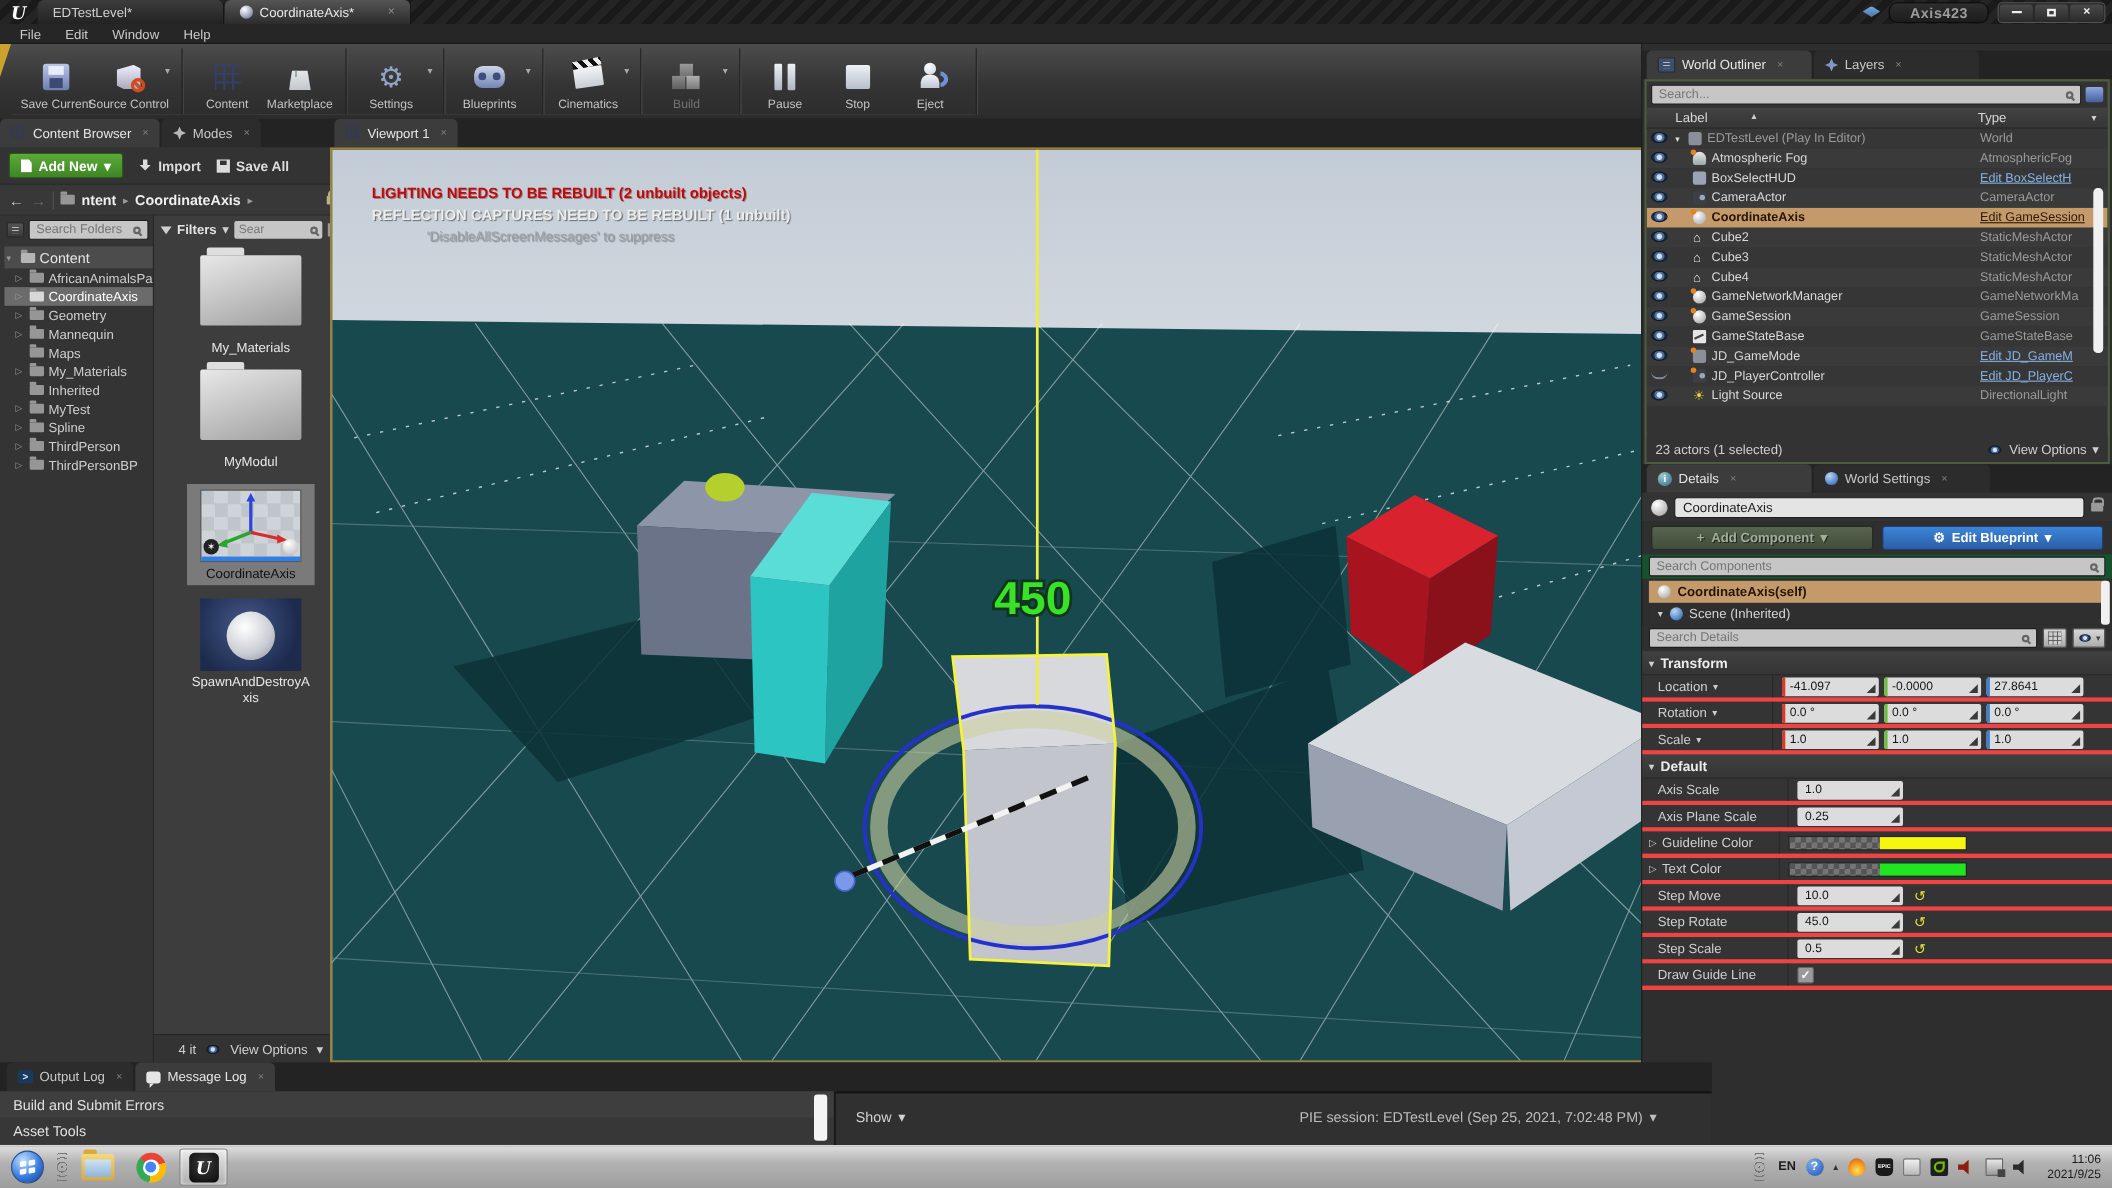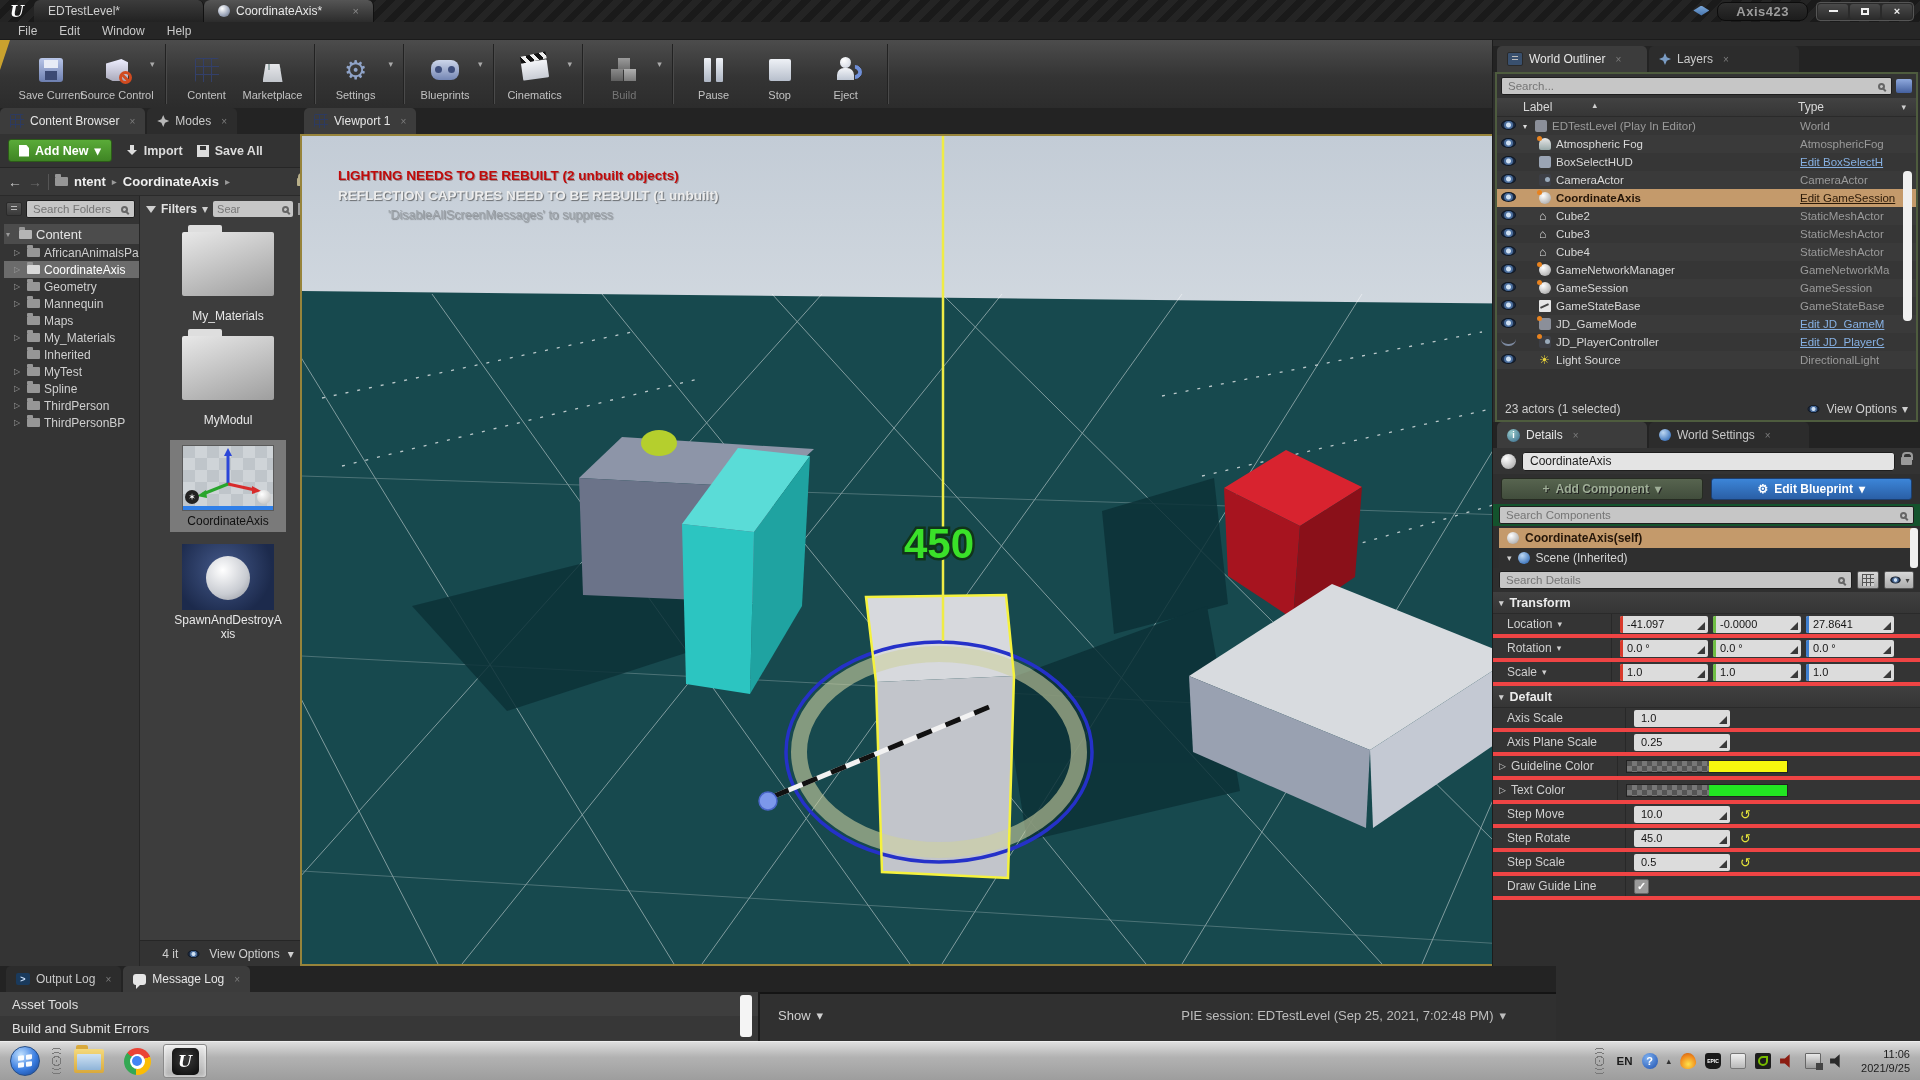--- a/index.html
+++ b/index.html
@@ -1027,22 +1027,22 @@
         <span class="x">×</span>
       </div>
       <div class="ptab active">
         <span class="msg-ic"></span>
         <span>Message Log</span>
         <span class="x">×</span>
       </div>
     </div>
     <div class="log-body">
       <div class="log-list">
+        <div class="log-item">Build and Submit Errors</div>
         <div class="log-item">Asset Tools</div>
-        <div class="log-item">Build and Submit Errors</div>
         <div class="log-scroll"></div>
       </div>
       <div class="log-right">
         <div class="showdd">
           <span>Show</span>
           <span>▾</span>
         </div>
         <div class="pietext">
           <span>PIE session: EDTestLevel (Sep 25, 2021, 7:02:48 PM)</span>
           <span>▾</span>

